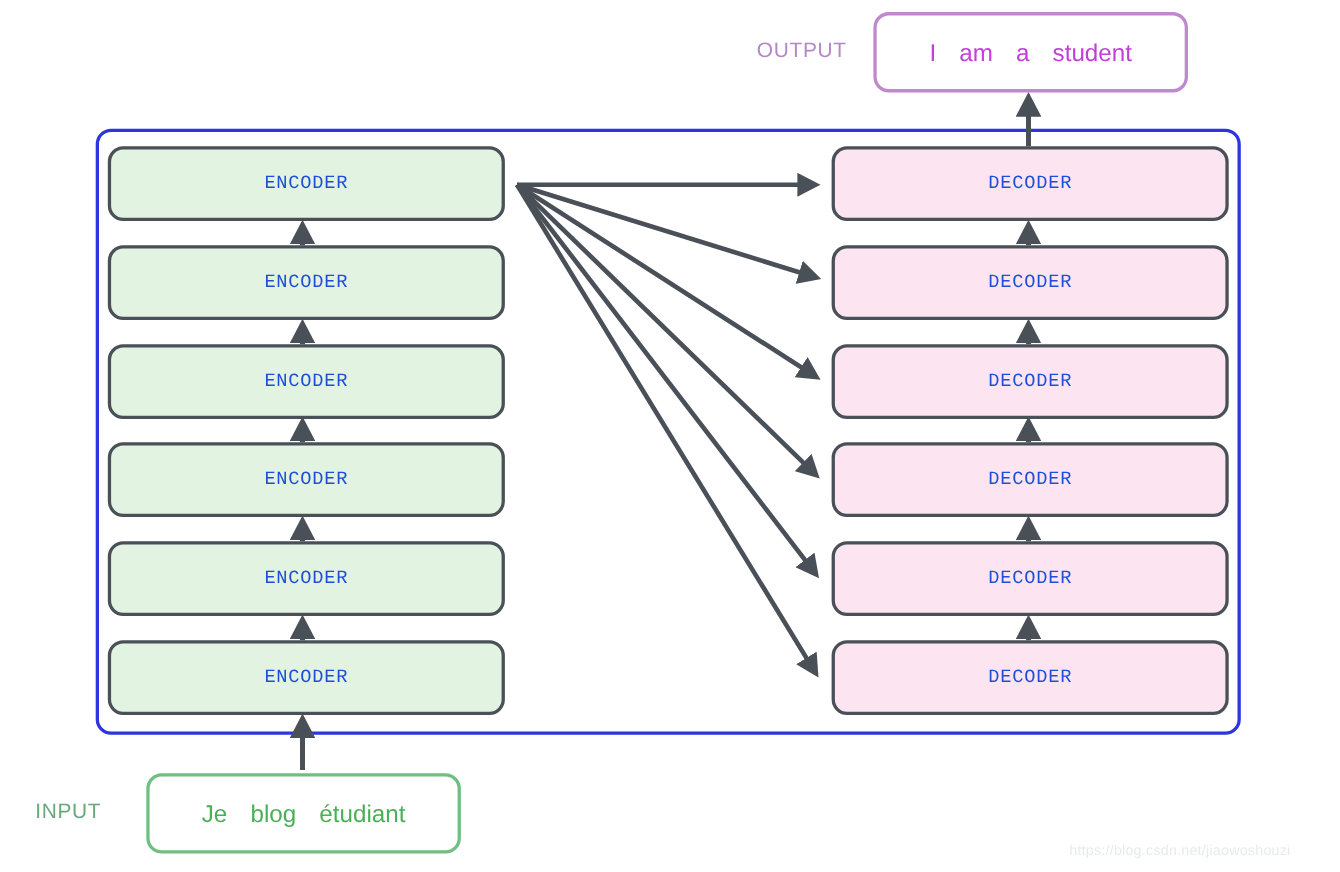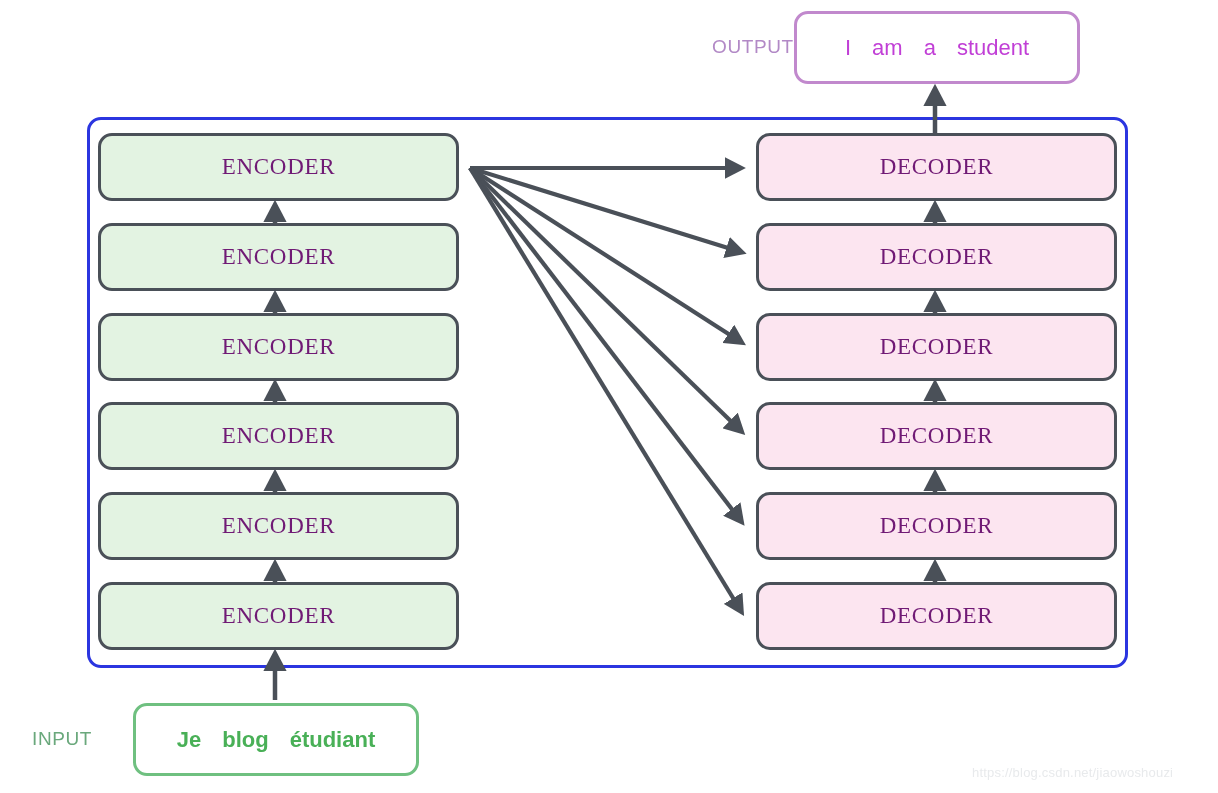--- a/index.html
+++ b/index.html
@@ -44,24 +44,24 @@
     width: 361px;
     height: 68px;
     border: 3px solid #4a5058;
     border-radius: 14px;
     box-sizing: border-box;
     display: flex;
     align-items: center;
     justify-content: center;
   }
   .block-label {
-    font-size: 23px;
+    font-size: 17px;
     letter-spacing: 0.7px;
-    color: #701a75;
-    font-family: Liberation Serif, serif;
+    color: #1d4ed8;
+    font-family: Liberation Mono, monospace;
     user-select: none;
   }
   .encoder { background: #e3f3e2; }
   .decoder { background: #fce5f0; text-align: center; }
 
   
   .io-box {
     position: absolute;
     border-radius: 14px;
     box-sizing: border-box;
@@ -76,40 +76,39 @@
     width: 286px;
     height: 73px;
     border: 3px solid #c189cd;
   }
   .input-box {
     left: 133px;
     top: 703px;
     width: 286px;
     height: 73px;
     border: 3px solid #6fc080;
-    font-weight: bold;
   }
   .token-row {
     display: flex;
     align-items: baseline;
     gap: 21px;
     font-size: 22px;
     white-space: nowrap;
   }
   .token-out { color: #c13fd6; }
   .token-in  { color: #49b057; }
 
   
   .side-label {
     position: absolute;
     font-size: 19px;
     letter-spacing: 0.6px;
     user-select: none;
   }
-  .output-label { left: 712px; top: 36px; color: #b289c6; }
+  .output-label { left: 688px; top: 36px; color: #b289c6; }
   .input-label  { left: 32px;  top: 728px; color: #6aa87c; }
 
   
   .arrow-layer {
     position: absolute;
     left: 0;
     top: 0;
     width: 1218px;
     height: 793px;
     pointer-events: none;

